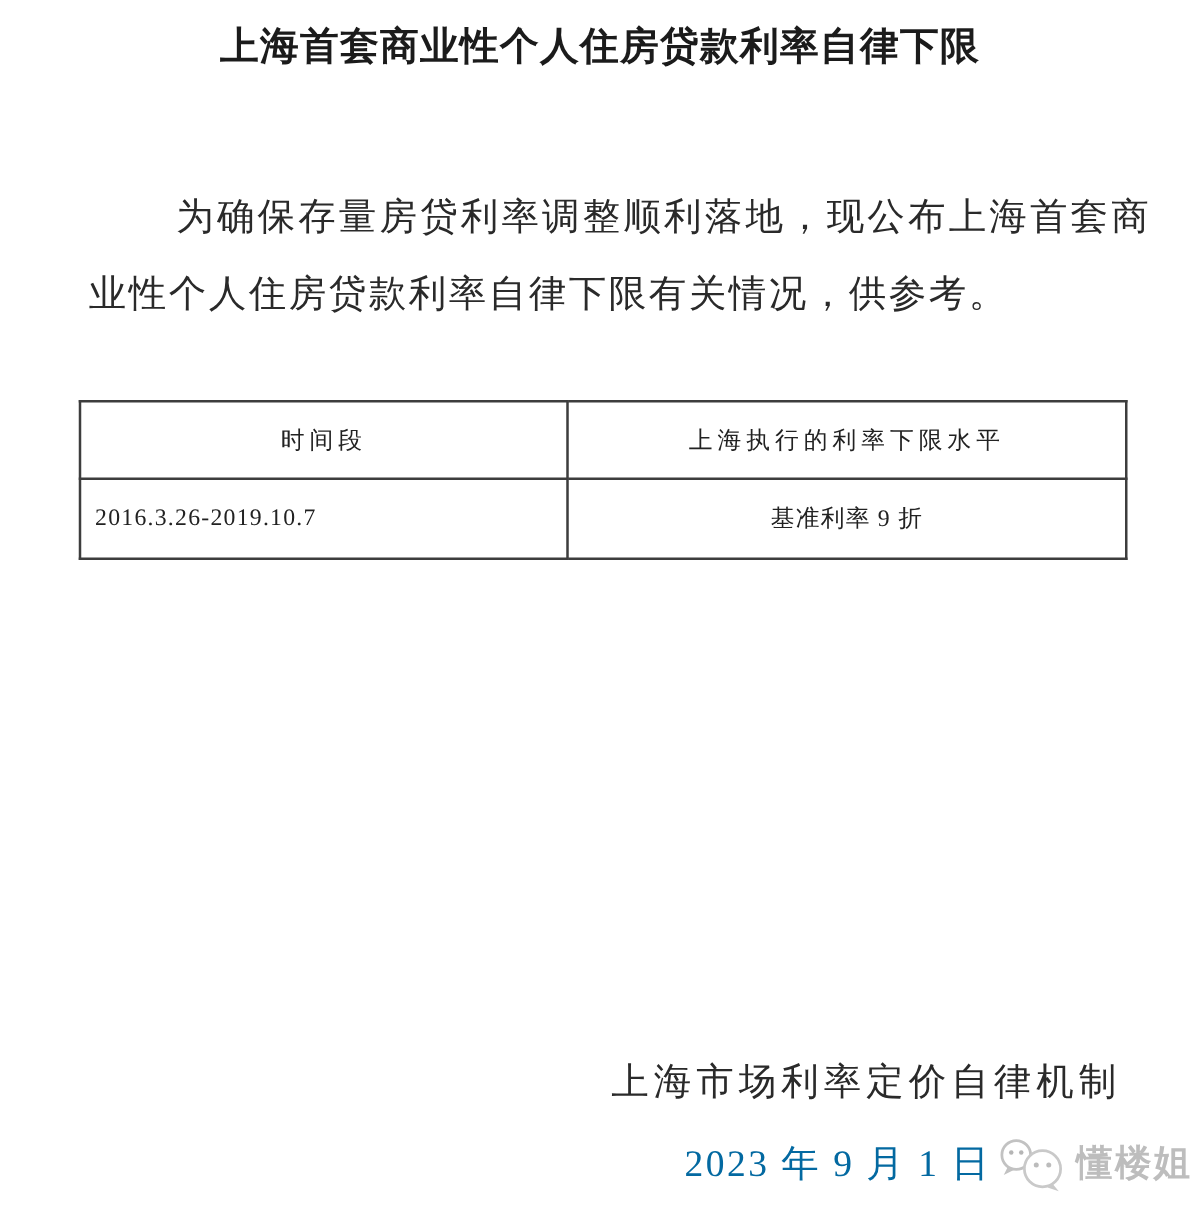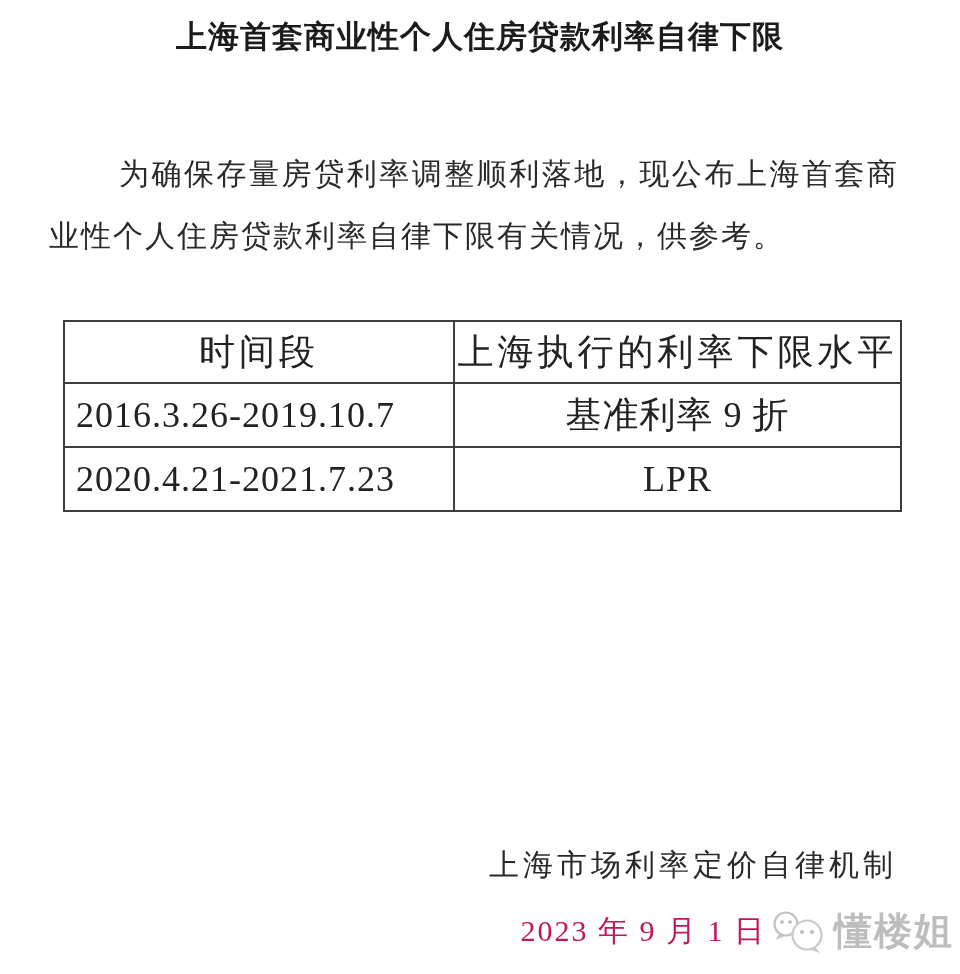--- a/index.html
+++ b/index.html
@@ -20,35 +20,35 @@
     top: 16px; left: 0; width: 960px;
     text-align: center;
     font-family: "Liberation Sans", sans-serif;
     font-weight: bold;
     font-size: 31px;
     letter-spacing: 1px;
     color: #1b1b1b;
   }
   .intro {
     position: absolute;
-    top: 143px; left: 49px; width: 850px;
+    top: 143px; left: 71px; width: 850px;
     font-size: 30px;
     line-height: 62px;
     letter-spacing: 2px;
     text-indent: 70px;
     text-align: justify;
     color: #2a2a2a;
   }
   .rate-table {
     position: absolute;
     top: 320px; left: 63px;
     border-collapse: collapse;
     table-layout: fixed;
     width: 837px;
-    font-size: 36px;
+    font-size: 19px;
     color: #222222;
   }
   .rate-table th, .rate-table td {
     border: 2px solid #3d3d3d;
     font-weight: normal;
     vertical-align: middle;
     background: #ffffff;
   }
   .rate-table col.c1 { width: 390px; }
   .rate-table col.c2 { width: 447px; }
@@ -68,26 +68,26 @@
   .date-row {
     position: absolute;
     top: 905px; right: 6px;
     display: flex;
     align-items: center;
     gap: 5px;
   }
   .date-text {
     font-size: 30px;
     letter-spacing: 2px;
-    color: #be185d;
+    color: #0369a1;
     white-space: nowrap;
   }
   .wm-icon { width: 58px; height: 48px; margin-top: 4px; }
   .wm-label {
-    font-size: 38px;
+    font-size: 29px;
     font-weight: bold;
     letter-spacing: 2px;
     color: #bdbdbd;
     white-space: nowrap;
   }
 </style>
 </head>
 <body>
 
 <div class="page">
@@ -105,24 +105,20 @@
       <tr>
         <th>时间段</th>
         <th>上海执行的利率下限水平</th>
       </tr>
     </thead>
     <tbody>
       <tr>
         <td class="period">2016.3.26-2019.10.7</td>
         <td class="rate">基准利率 9 折</td>
       </tr>
-      <tr>
-        <td class="period">2020.4.21-2021.7.23</td>
-        <td class="rate">LPR</td>
-      </tr>
     </tbody>
   </table>
 
   <div class="signature">上海市场利率定价自律机制</div>
 
   <div class="date-row">
     <span class="date-text">2023 年 9 月 1 日</span>
     <svg class="wm-icon" viewBox="0 0 58 48" fill="none" xmlns="http://www.w3.org/2000/svg">
       <circle cx="15" cy="15" r="11.5" stroke="#c2c2c2" stroke-width="2.2"></circle>
       <path d="M8 25 L5 31 L13 27 Z" fill="#c2c2c2"></path>

